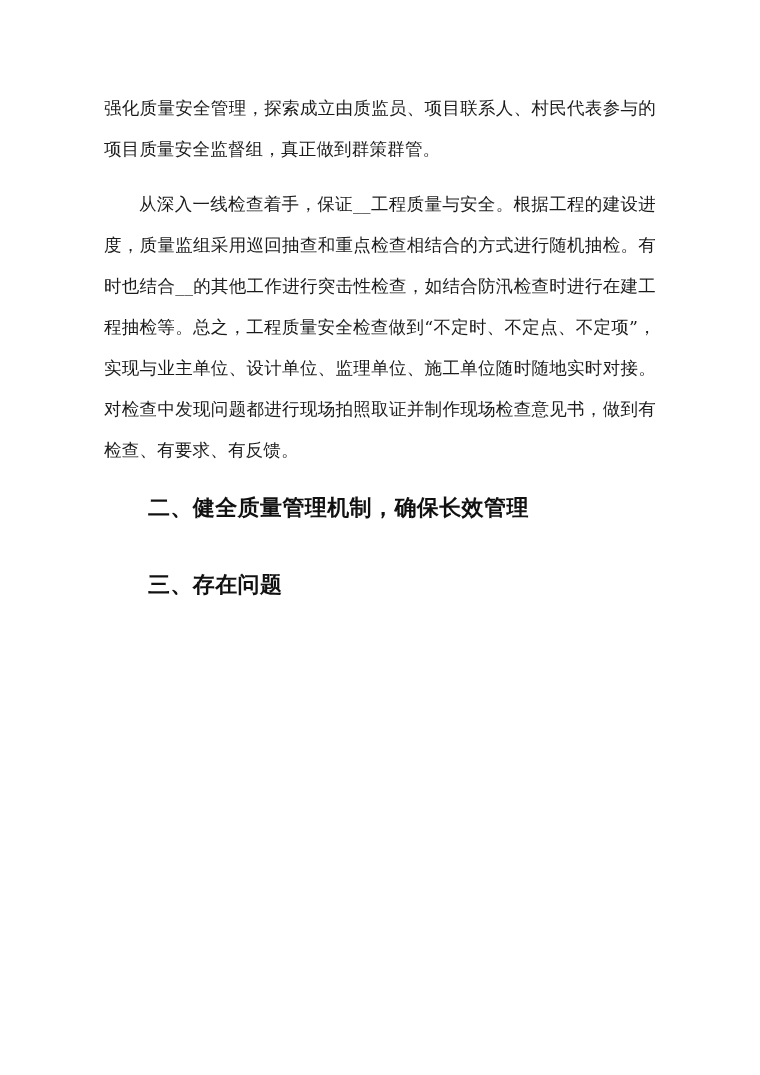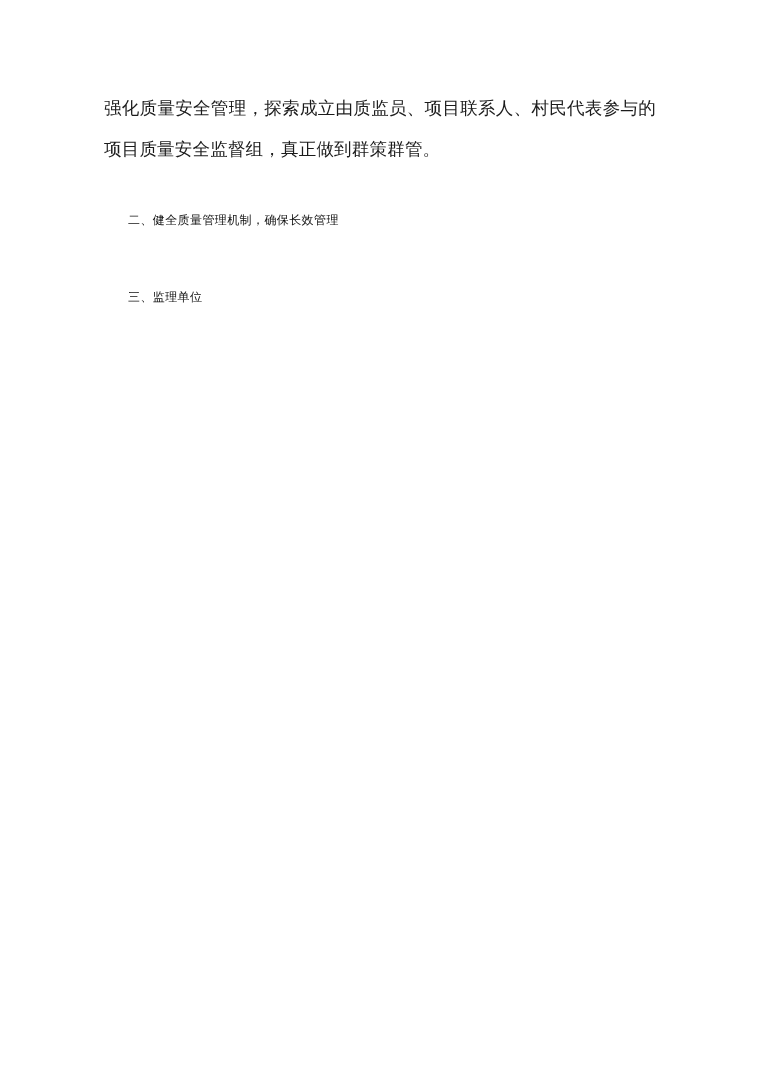--- a/index.html
+++ b/index.html
@@ -27,47 +27,48 @@
   }
   p.para {
     margin: 0 0 0 0;
     text-indent: 2em;
   }
   p.para.no-indent {
     text-indent: 0;
   }
   h2.heading {
     margin: 0;
-    font-size: 12px;
+    font-size: 22px;
     line-height: 41px;
-    font-weight: normal;
+    font-weight: bold;
     text-indent: 2em;
     color: #111111;
     letter-spacing: 0.4px;
   }
   .gap-sm { height: 14px; }
   .gap-md { height: 16px; }
   .gap-lg { height: 22px; }
 </style>
 </head>
 <body>
 
 <div class="page">
   <div class="doc-body">
 
     <p class="para no-indent">强化质量安全管理，探索成立由质监员、项目联系人、村民代表参与的项目质量安全监督组，真正做到群策群管。</p>
 
     <div class="gap-sm"></div>
 
+    <p class="para">从深入一线检查着手，保证__工程质量与安全。根据工程的建设进度，质量监组采用巡回抽查和重点检查相结合的方式进行随机抽检。有时也结合__的其他工作进行突击性检查，如结合防汛检查时进行在建工程抽检等。总之，工程质量安全检查做到“不定时、不定点、不定项”，实现与业主单位、设计单位、监理单位、施工单位随时随地实时对接。对检查中发现问题都进行现场拍照取证并制作现场检查意见书，做到有检查、有要求、有反馈。</p>
 
     <div class="gap-md"></div>
 
     <h2 class="heading">二、健全质量管理机制，确保长效管理</h2>
 
     <div class="gap-sm"></div>
 
 
     <div class="gap-lg"></div>
 
-    <h2 class="heading">三、监理单位</h2>
+    <h2 class="heading">三、存在问题</h2>
 
   </div>
 </div>
 
 </body></html>

